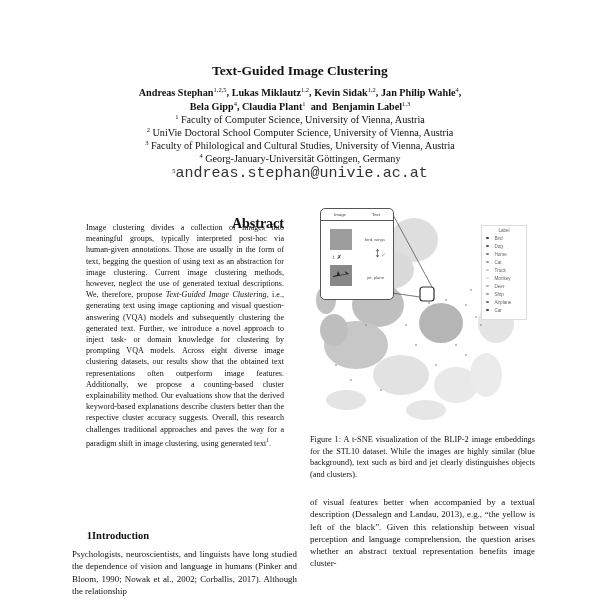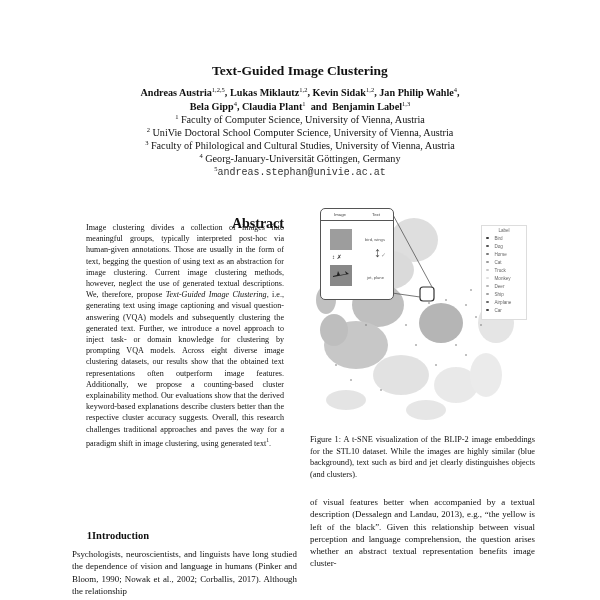--- a/index.html
+++ b/index.html
@@ -4,21 +4,21 @@
 <style>
   html, body { margin: 0; padding: 0; background: #ffffff; }
   body { width: 600px; height: 600px; position: relative; overflow: hidden;
          font-family: "Liberation Serif", "DejaVu Serif", serif; color: #111; }
   .abs { position: absolute; }
   #title { left: 0; width: 600px; top: 63px; text-align: center; font-weight: bold; font-size: 13.5px; }
   .authors { left: 0; width: 600px; text-align: center; font-weight: bold; font-size: 10.2px; }
   .authors sup { font-weight: normal; font-size: 6.5px; }
   .aff { left: 0; width: 600px; text-align: center; font-size: 10.2px; }
   .aff sup { font-size: 6.5px; }
-  .email { font-family: "Liberation Mono", "DejaVu Sans Mono", monospace; font-size: 10px; color: #333; }
+  .email { font-family: "Liberation Mono", "DejaVu Sans Mono", monospace; font-size: 15px; color: #333; }
   #abstract-heading { left: 86px; width: 198px; top: 216px; text-align: right; font-weight: bold; font-size: 14px; }
   #abstract-body { left: 86px; width: 198px; top: 222px; font-size: 8.1px; line-height: 11.2px; text-align: justify; }
   #abstract-body i { font-style: italic; }
   #intro-heading { left: 72px; top: 530px; font-weight: bold; font-size: 10.5px; text-align: right; }
   #intro-heading span.num { display: inline-block; width: 20px; }
   #intro-body { left: 72px; width: 225px; top: 548px; font-size: 8.9px; line-height: 12.3px; text-align: justify; }
   #caption { left: 310px; width: 225px; top: 434px; font-size: 8.3px; line-height: 11.6px; text-align: justify; }
   #col2-body { left: 310px; width: 225px; top: 496px; font-size: 8.9px; line-height: 12.3px; text-align: justify; }
   #figure { left: 306px; top: 205px; width: 232px; height: 220px; }
   .legend { left: 481px; top: 225px; width: 44px; height: 93px; border: 1px solid #ddd; background: #fff;
@@ -31,21 +31,21 @@
   .inset .hdr { display: flex; justify-content: space-around; border-bottom: 1px solid #555; padding: 3px 0 3px; }
   .thumb { position: absolute; width: 22px; height: 21px; }
   .inset .txt { position: absolute; font-size: 4.2px; color: #555; }
 </style>
 </head>
 <body>
 
 <div id="title" class="abs">Text-Guided Image Clustering</div>
 
 <div class="abs authors" style="top:86px;">
-  <span><span>Andreas Austria</span><sup>1,2,5</sup></span>,
+  <span><span>Andreas Stephan</span><sup>1,2,5</sup></span>,
   <span><span>Lukas Miklautz</span><sup>1,2</sup></span>,
   <span><span>Kevin Sidak</span><sup>1,2</sup></span>,
   <span><span>Jan Philip Wahle</span><sup>4</sup></span>,
 </div>
 <div class="abs authors" style="top:100px;">
   <span><span>Bela Gipp</span><sup>4</sup></span>,
   <span><span>Claudia Plant</span><sup>1</sup></span>
   &nbsp;<span style="font-weight:bold">and</span>&nbsp;
   <span><span>Benjamin Label</span><sup>1,3</sup></span>
 </div>

